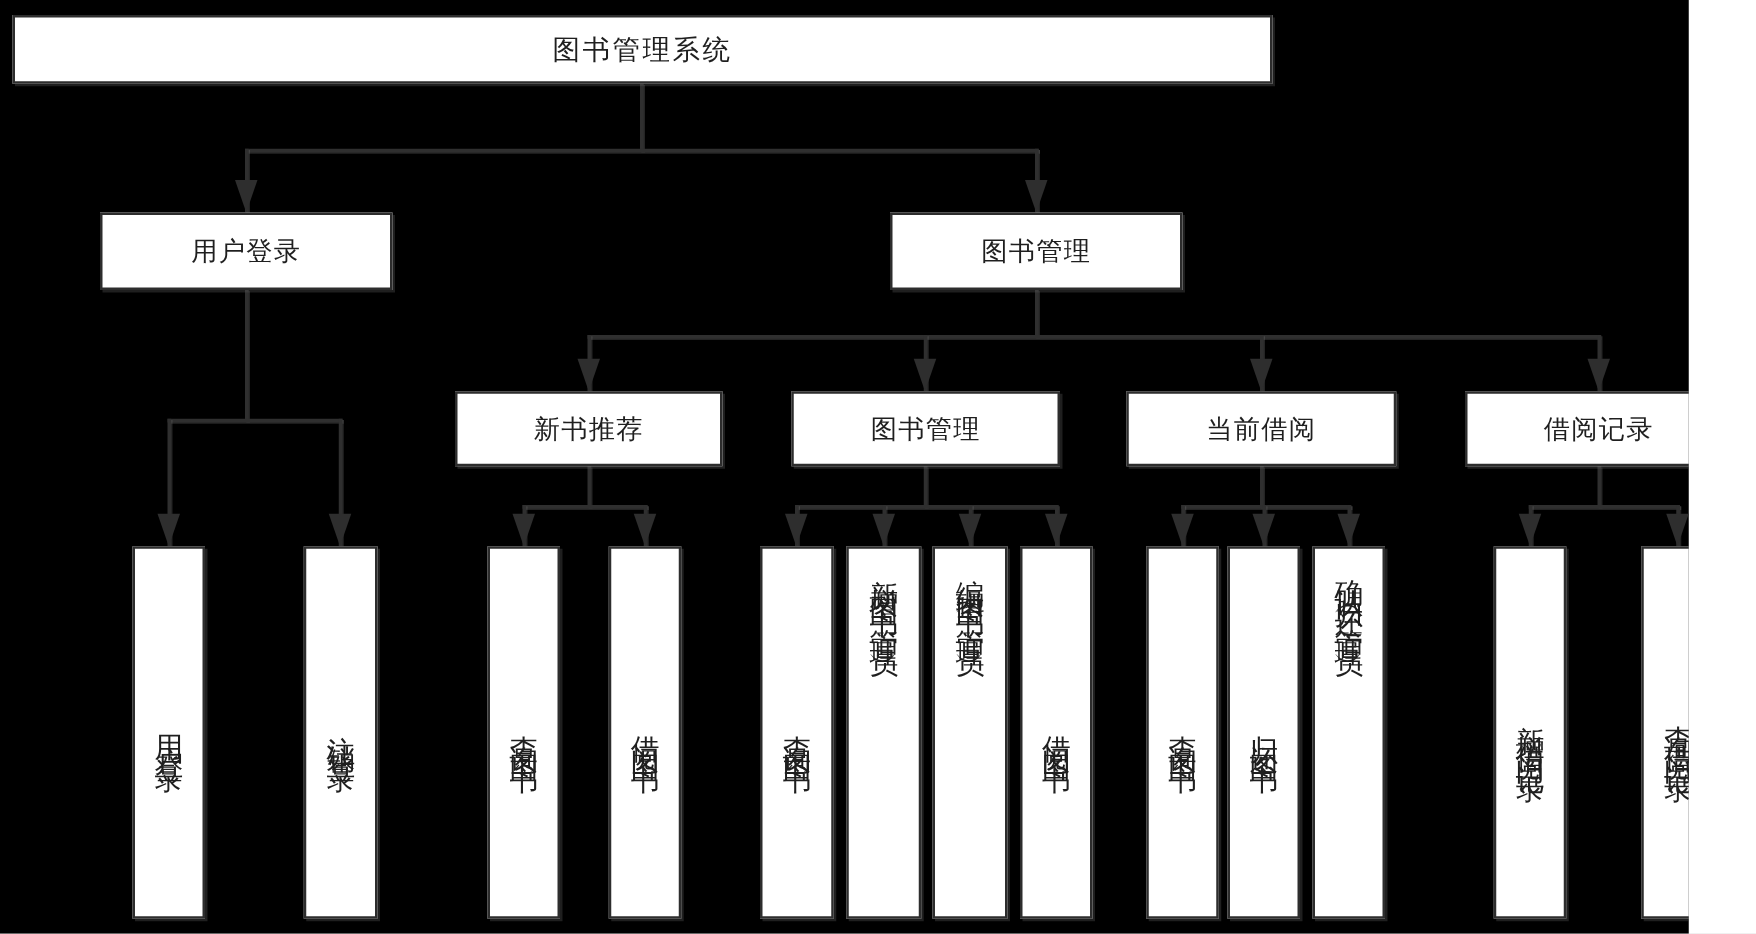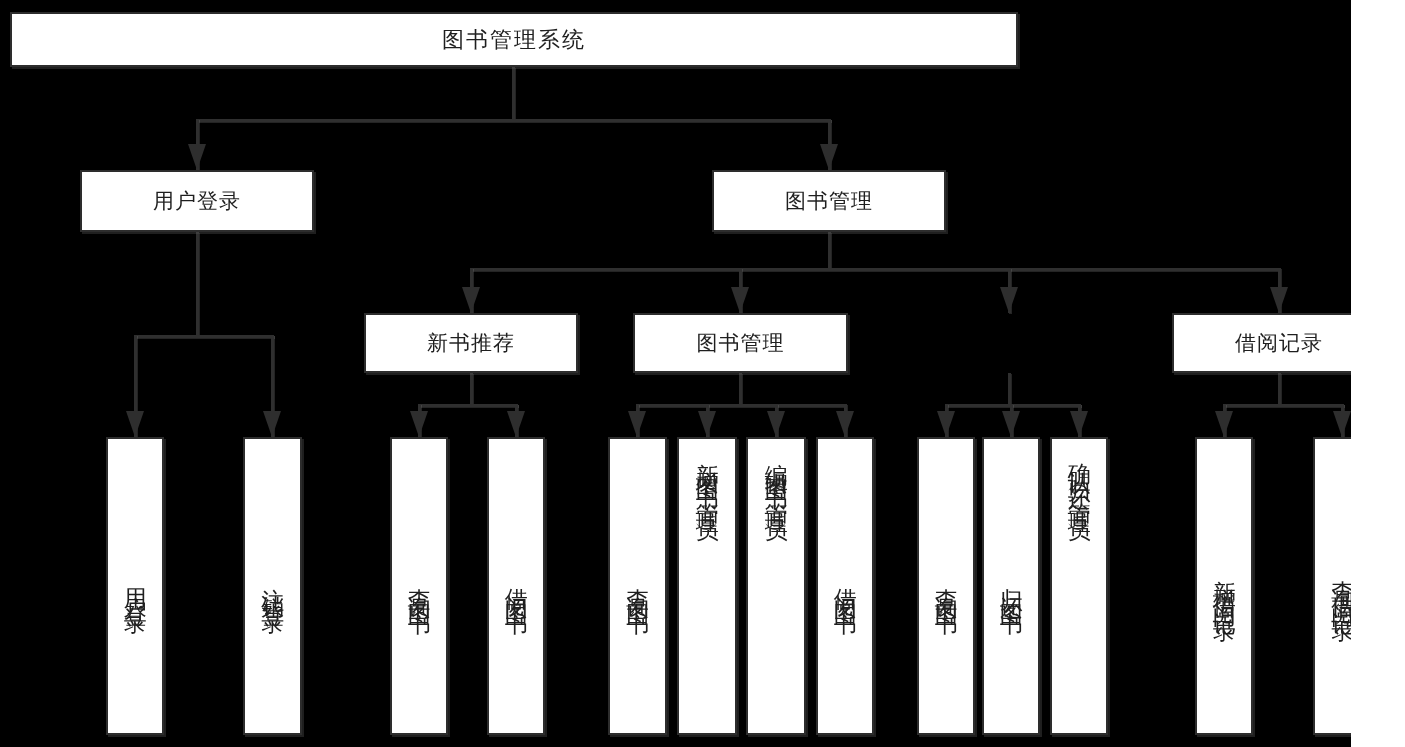--- a/index.html
+++ b/index.html
@@ -136,20 +136,23 @@
   <div class="box h" style="left:712px;top:170px;width:234px;height:62px">
     <span>图书管理</span>
   </div>
 
   <div class="box h" style="left:364px;top:313px;width:214px;height:60px">
     <span>新书推荐</span>
   </div>
   <div class="box h" style="left:633px;top:313px;width:215px;height:60px">
     <span>图书管理</span>
   </div>
+  <div class="box h" style="left:901px;top:313px;width:216px;height:60px">
+    <span>当前借阅</span>
+  </div>
   <div class="box h" style="left:1172px;top:313px;width:214px;height:60px">
     <span>借阅记录</span>
   </div>
 
   <div class="box leaf" style="left:106px;top:437px;width:58px;height:298px">
     <span class="vtext">用户登录</span>
   </div>
   <div class="box leaf" style="left:243px;top:437px;width:59px;height:298px">
     <span class="vtext">注销登录</span>
   </div>

